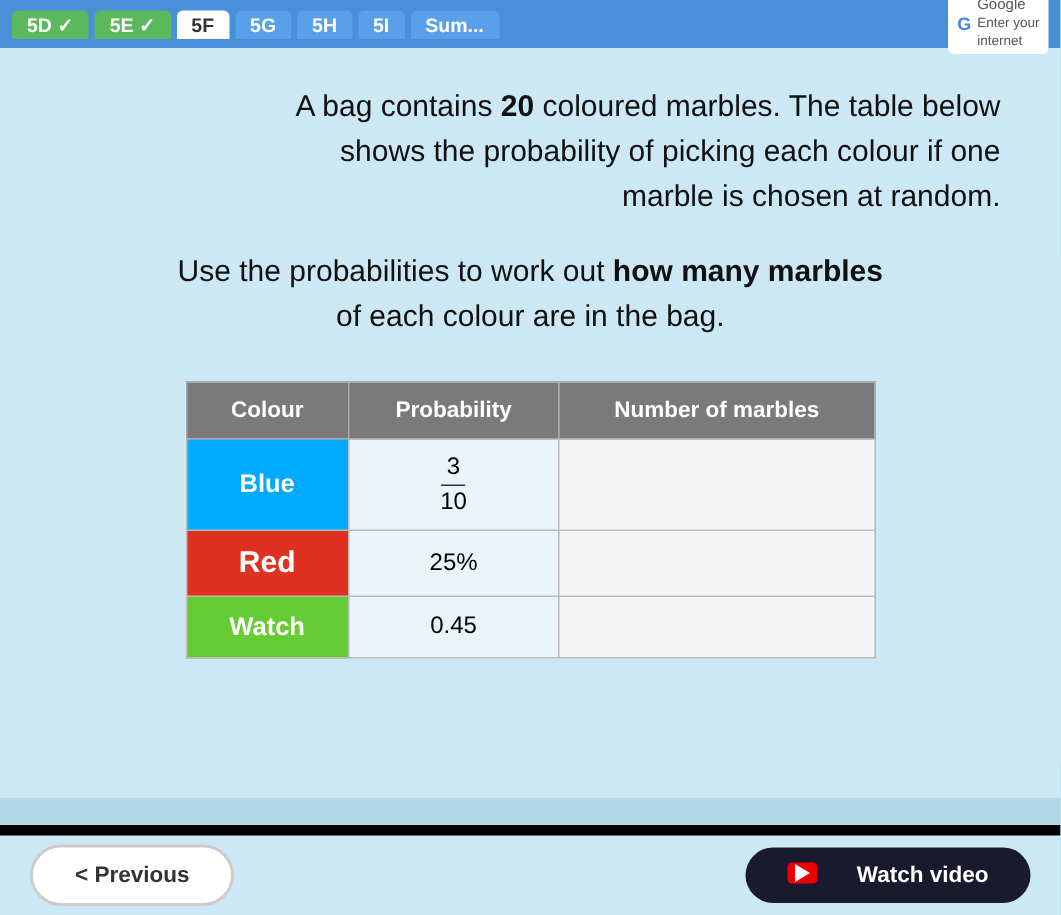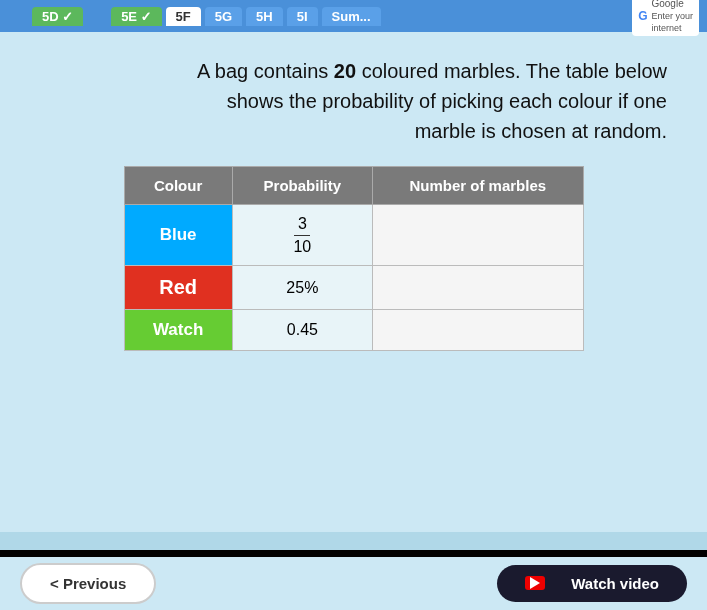--- a/index.html
+++ b/index.html
@@ -32,21 +32,20 @@
     }
 
     .tab.active {
       background: #ffffff;
       color: #333;
     }
 
     .tab.check {
       background: #5cb85c;
       color: white;
-      margin-left: 24px;
     }
 
     .google-box {
       margin-left: auto;
       background: white;
       border-radius: 4px;
       padding: 2px 6px;
       font-size: 11px;
       color: #4285F4;
       display: flex;
@@ -250,20 +249,24 @@
 </div>
 
 <div class="main-content">
 
   <p class="question-text">
     A bag contains <span class="bold-number">20</span> coloured marbles. The table below<br>
     shows the probability of picking each colour if one<br>
     marble is chosen at random.
   </p>
 
+  <p class="instruction-text">
+    Use the probabilities to work out <span class="bold">how many marbles</span><br>
+    of each colour are in the bag.
+  </p>
 
   <div class="table-wrapper">
     <table>
       <thead>
         <tr>
           <th>Colour</th>
           <th>Probability</th>
           <th>Number of marbles</th>
         </tr>
       </thead>

